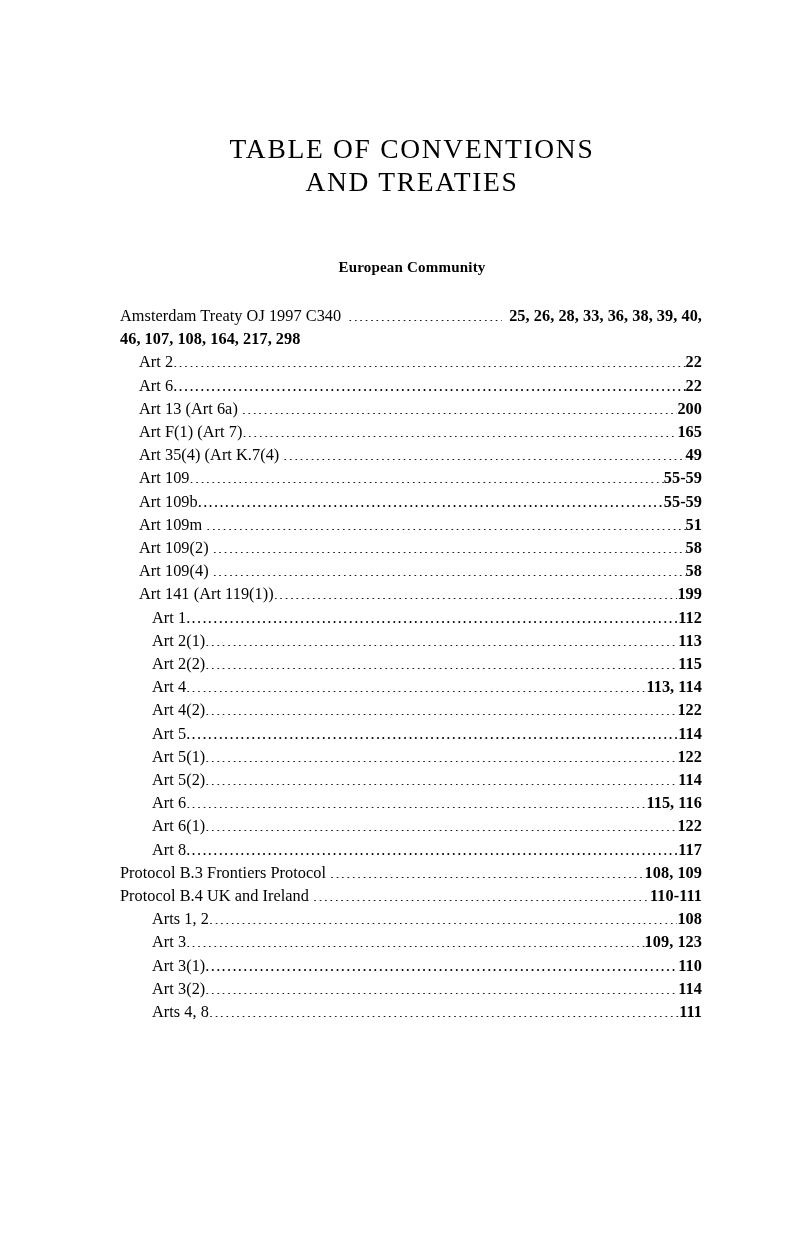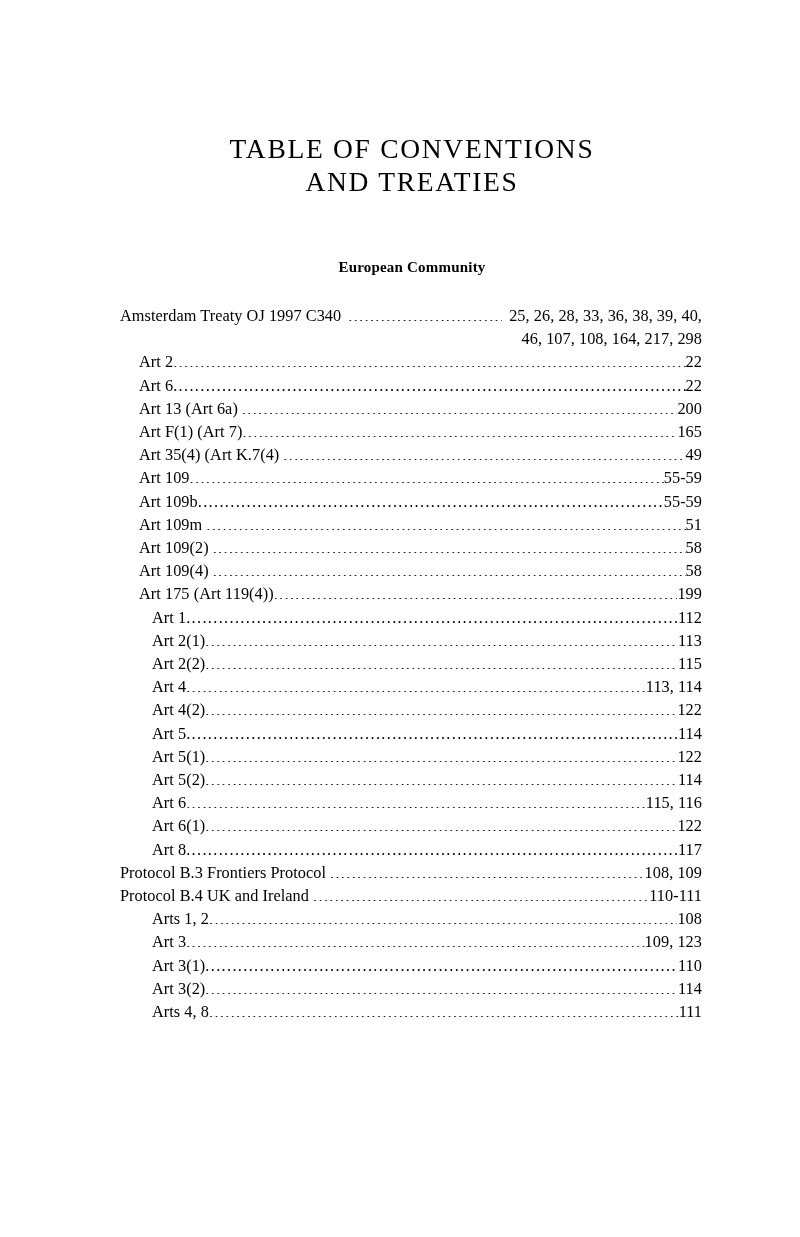--- a/index.html
+++ b/index.html
@@ -85,32 +85,32 @@
   }
   .leader::before {
     content: "........................................................................................................................................................";
     letter-spacing: 1.35px;
     font-size: 16.3px;
   }
 
   .entry-pages {
     flex: 0 0 auto;
     letter-spacing: 0.05px;
+    font-weight: bold;
   }
 
   
   .entry.wrap { display: block; white-space: normal; }
   .entry.wrap .row1 {
     display: flex;
     align-items: baseline;
     white-space: nowrap;
     gap: 7px;
   }
   .entry.wrap .row2 {
-    text-align: right;
     white-space: nowrap;
   }
 </style>
 </head>
 <body>
 
 <div class="page">
 
   <h1 class="doc-title">
     <span class="tline">TABLE OF CONVENTIONS</span>
@@ -172,21 +172,21 @@
         <span class="entry-label gap">Art 109(2)</span>
         <span class="leader"></span>
         <span class="entry-pages">58</span>
       </div>
       <div class="entry lvl1">
         <span class="entry-label gap">Art 109(4)</span>
         <span class="leader"></span>
         <span class="entry-pages">58</span>
       </div>
       <div class="entry lvl1">
-        <span class="entry-label">Art 175 (Art 119(4))</span>
+        <span class="entry-label">Art 141 (Art 119(1))</span>
         <span class="leader"></span>
         <span class="entry-pages">199</span>
       </div>
       <div class="entry lvl2">
         <span class="entry-label">Art 1</span>
         <span class="leader"></span>
         <span class="entry-pages">112</span>
       </div>
       <div class="entry lvl2">
         <span class="entry-label">Art 2(1)</span>

